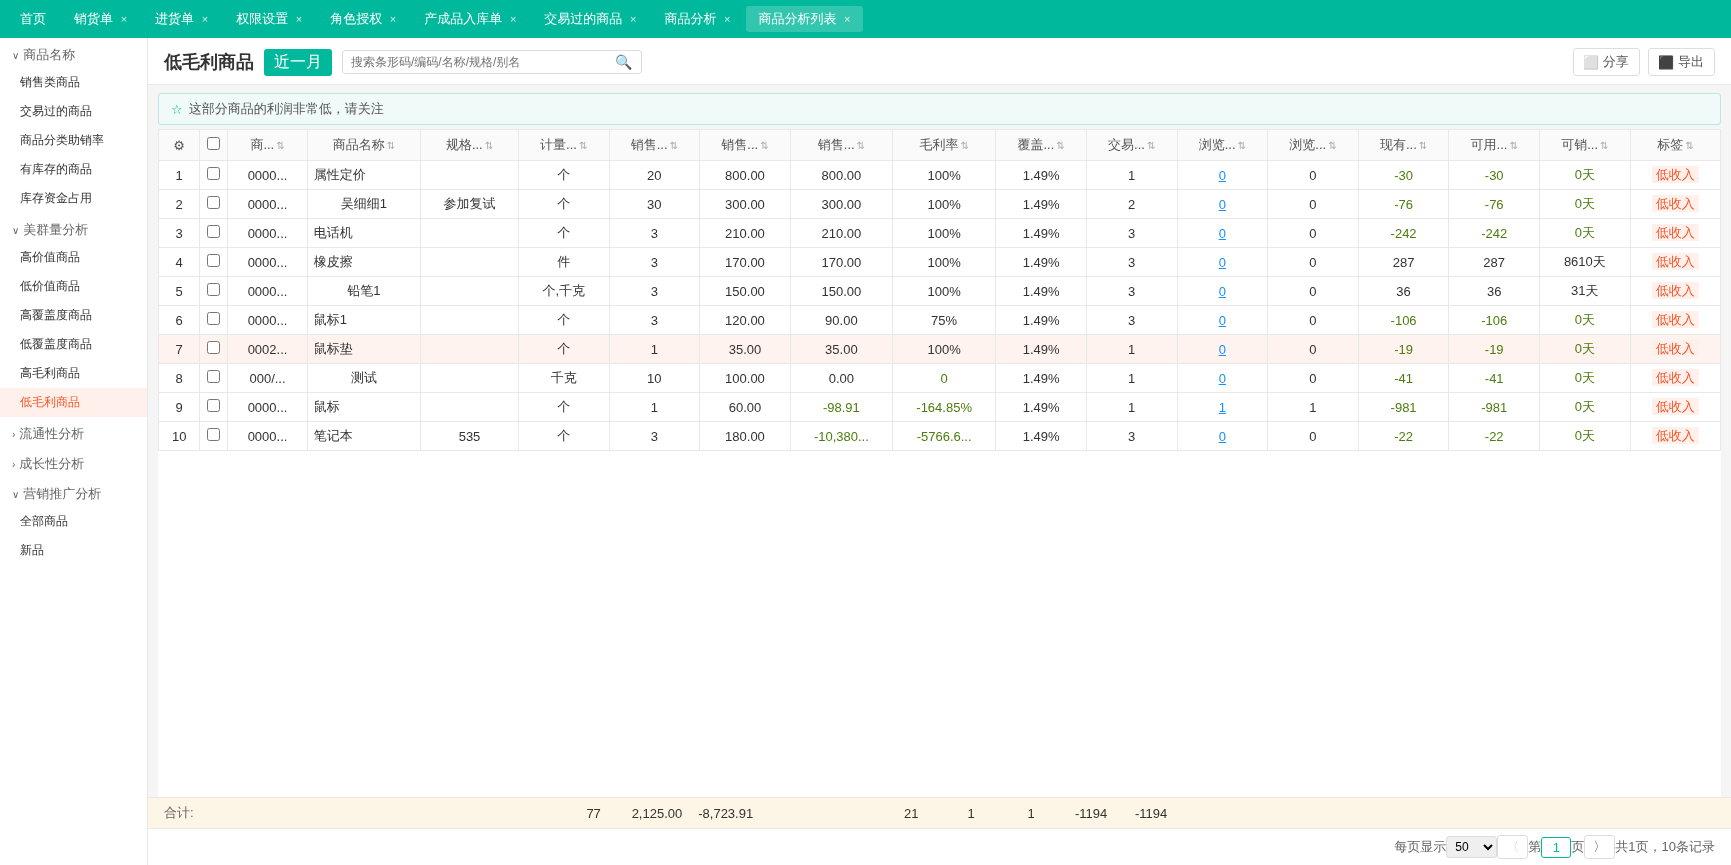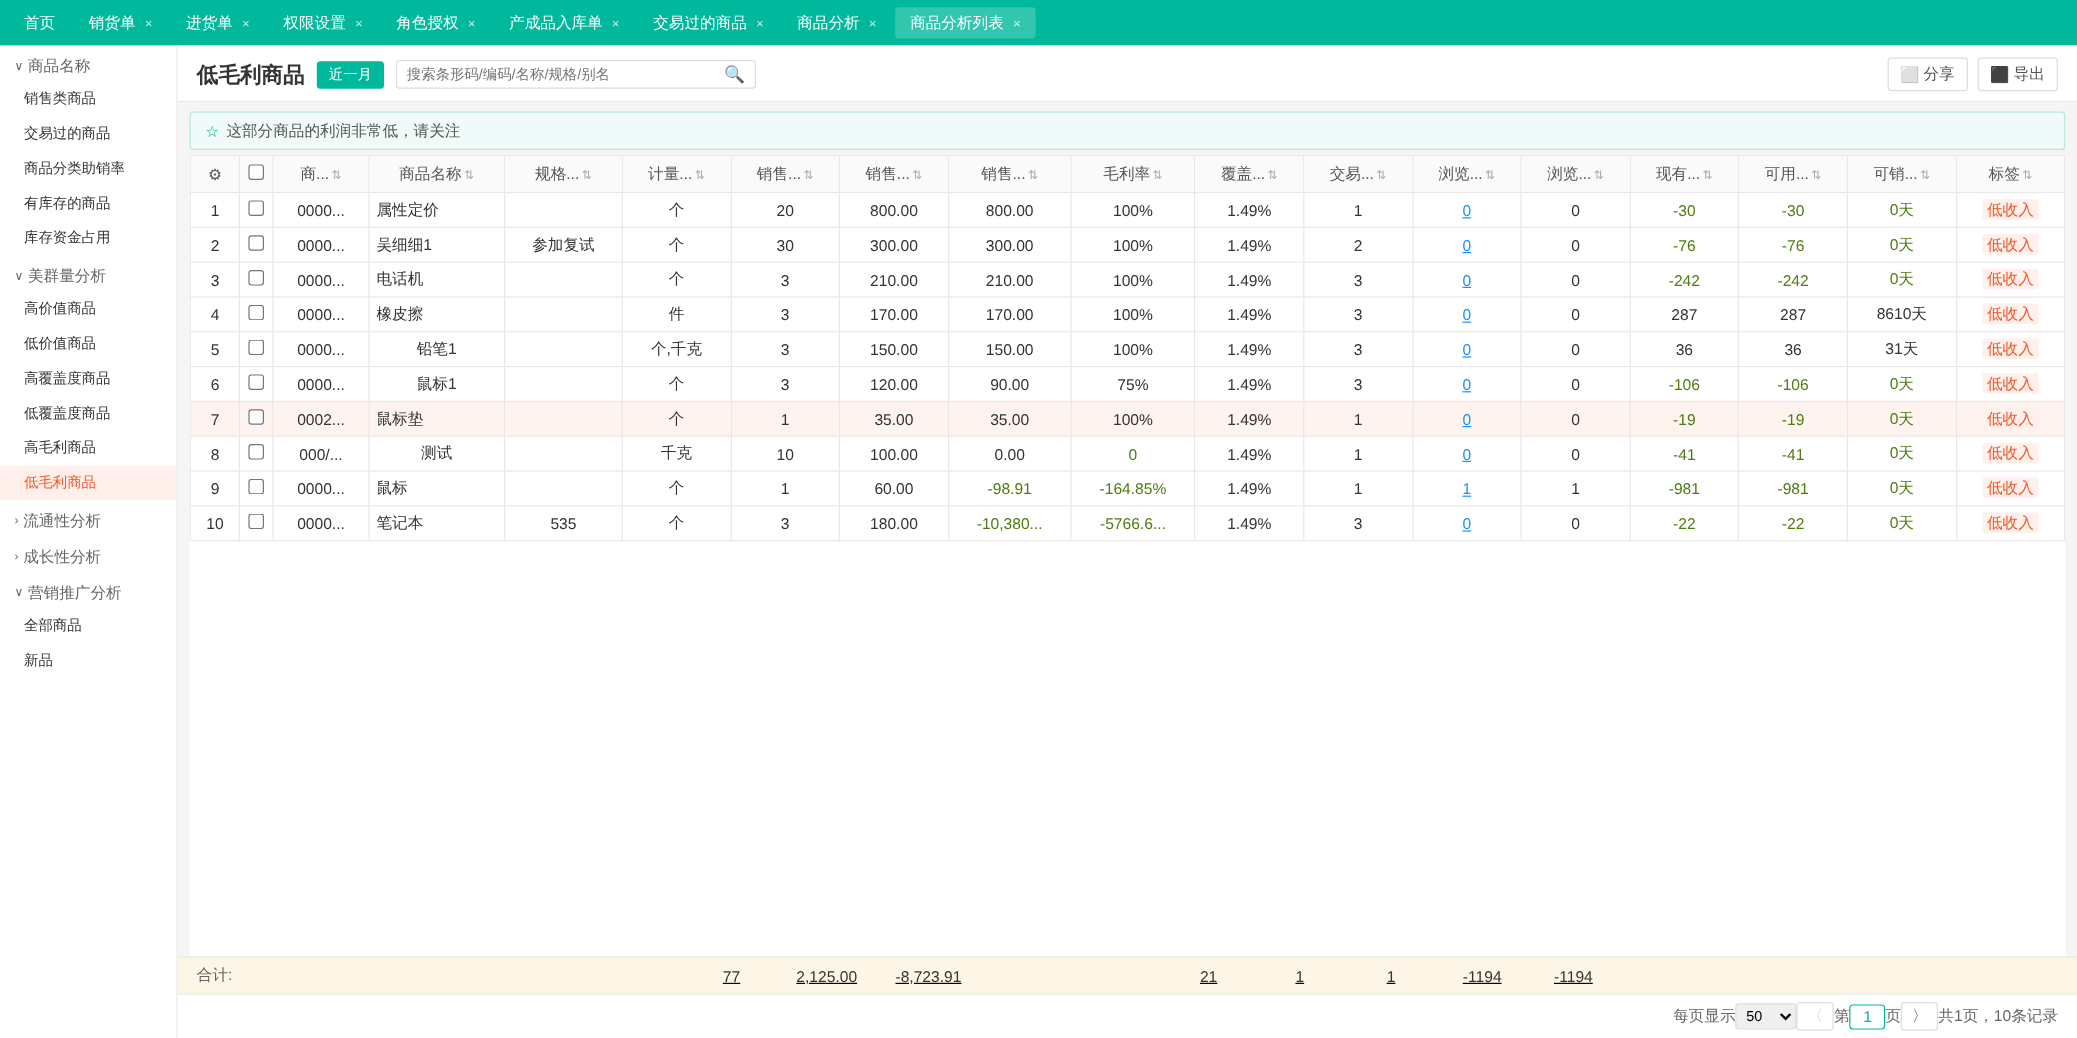--- a/index.html
+++ b/index.html
@@ -82,21 +82,21 @@
       font-weight: bold;
       color: #333;
     }
     .date-filter-btn {
       background: #00b89c;
       color: #fff;
       border: none;
       border-radius: 3px;
       padding: 3px 10px;
       cursor: pointer;
-      font-size: 12px;
+      font-size: 16px;
     }
     .search-box {
       display: flex;
       align-items: center;
       border: 1px solid #ddd;
       border-radius: 3px;
       padding: 3px 8px;
       background: #fff;
       flex: 1;
       max-width: 300px;
@@ -191,22 +191,21 @@
       padding: 6px 16px;
       display: flex;
       align-items: center;
       font-size: 12px;
       flex-shrink: 0;
     }
     .footer-label { color: #666; margin-right: 10px; }
     .footer-cells {
       display: flex;
       flex: 1;
-      gap: 16px;
-      text-decoration: underline;
+      gap: 0;
     }
     .footer-cell {
       padding: 0 8px;
       color: #333;
       min-width: 60px;
       text-align: center;
     }
 
     
     .pagination-bar {
@@ -395,21 +394,21 @@
       <td>0</td>
       <td class="red">-30</td>
       <td class="red">-30</td>
       <td class="red">0天</td>
       <td><span style="color:#f5572a;background:#fff0eb;padding:1px 4px;border-radius:2px;">低收入</span></td>
     </tr>
             <tr>
       <td>2</td>
       <td class="checkbox-col"><input type="checkbox" style=""></td>
       <td>0000...</td>
-      <td style="text-align:left;">吴细细1</td>
+      <td style="text-align:center;">吴细细1</td>
       <td>参加复试</td>
       <td>个</td>
       <td>30</td>
       <td>300.00</td>
       <td class="">300.00</td>
       <td class="">100%</td>
       <td>1.49%</td>
       <td>2</td>
       <td class="link">0</td>
       <td>0</td>
@@ -475,21 +474,21 @@
       <td>0</td>
       <td class="">36</td>
       <td class="">36</td>
       <td class="">31天</td>
       <td><span style="color:#f5572a;background:#fff0eb;padding:1px 4px;border-radius:2px;">低收入</span></td>
     </tr>
             <tr>
       <td>6</td>
       <td class="checkbox-col"><input type="checkbox" style=""></td>
       <td>0000...</td>
-      <td style="text-align:center;">鼠标1</td>
+      <td style="text-align:left;">鼠标1</td>
       <td></td>
       <td>个</td>
       <td>3</td>
       <td>120.00</td>
       <td class="">90.00</td>
       <td class="">75%</td>
       <td>1.49%</td>
       <td>3</td>
       <td class="link">0</td>
       <td>0</td>

